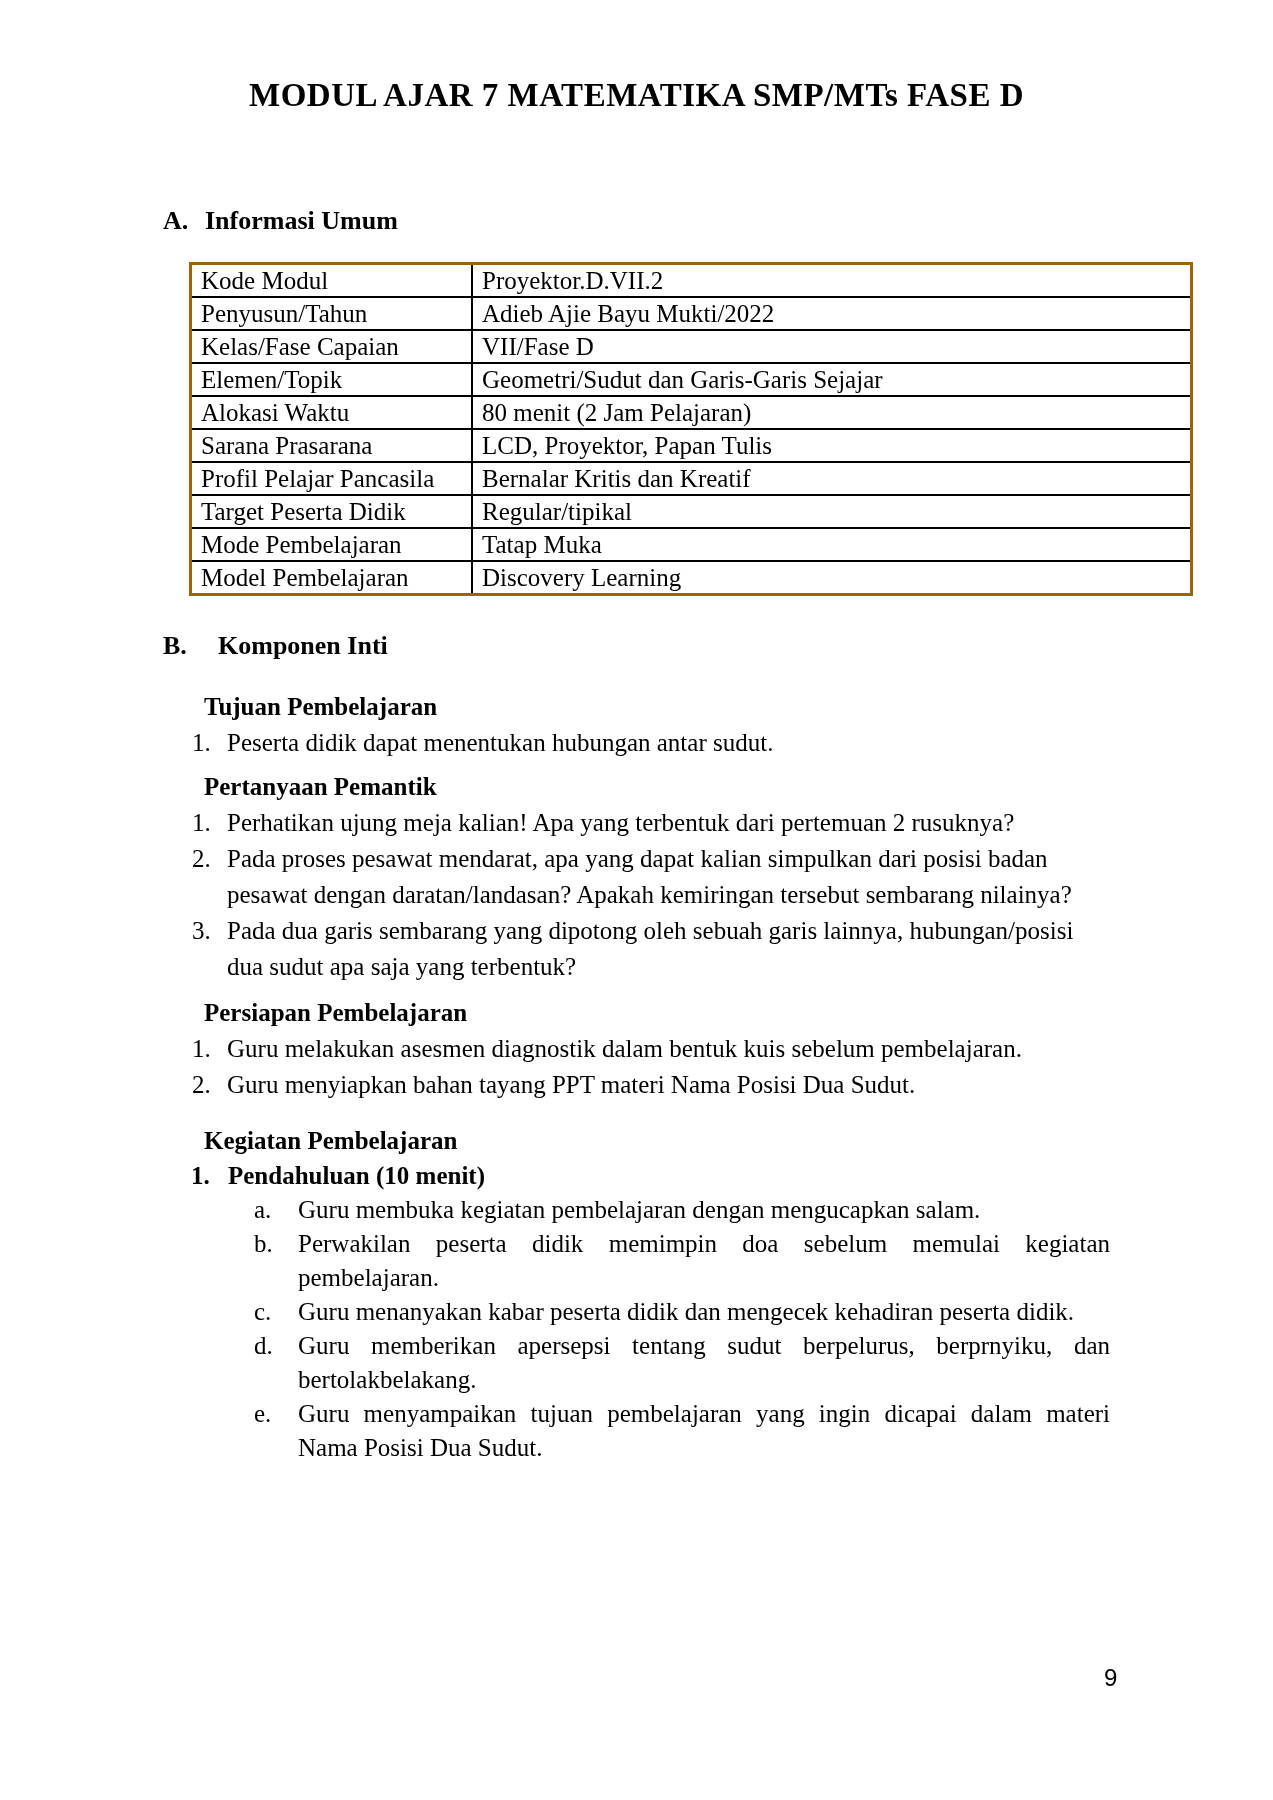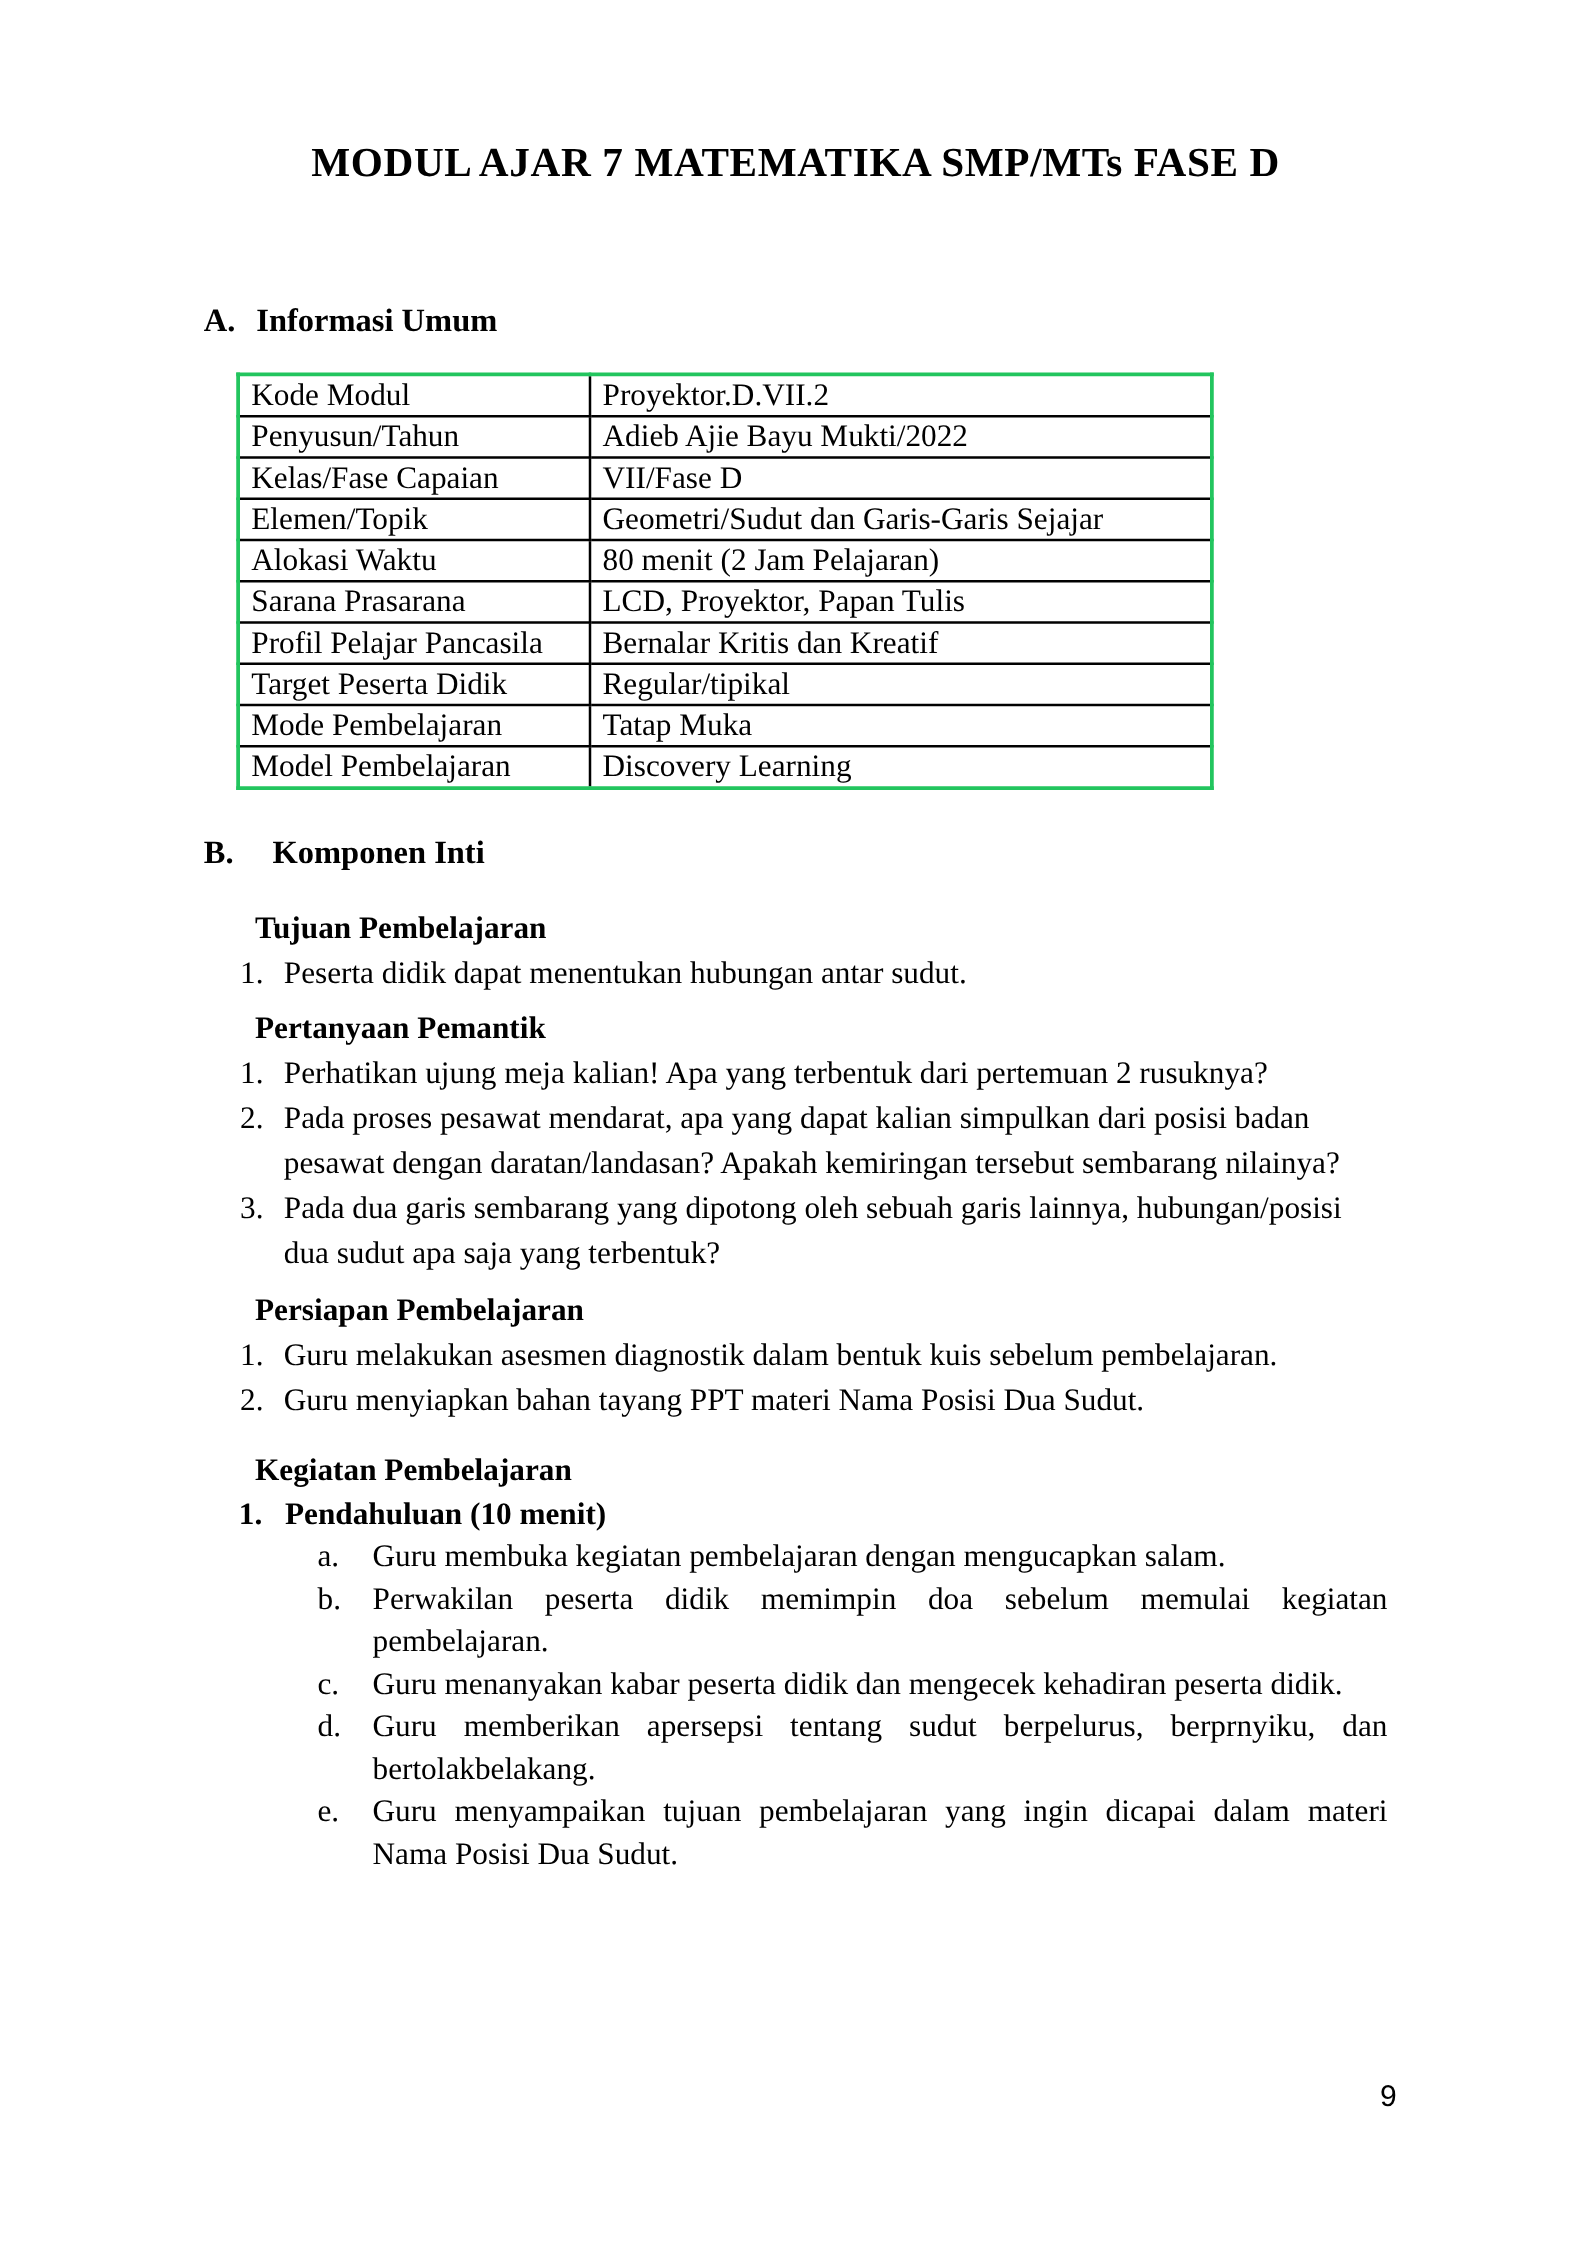--- a/index.html
+++ b/index.html
@@ -12,43 +12,43 @@
     width: 1273px;
     height: 1800px;
     background: #ffffff;
     color: #000000;
     font-family: "Liberation Serif", serif;
     font-size: 25px;
     overflow: hidden;
   }
   .doc-title {
     margin: 0;
-    padding-top: 110px;
+    padding-top: 74px;
     text-align: center;
     font-weight: bold;
     font-size: 33px;
     line-height: 42px;
     letter-spacing: 0.5px;
   }
   .sec-head {
     display: flex;
     font-weight: bold;
     font-size: 26px;
     line-height: 34px;
   }
   .sec-head .letter { width: 42px; flex: none; }
   .sec-head-a { margin: 88px 0 0 163px; }
   .sec-head-b { margin: 33px 0 0 163px; }
   .sec-head-b .letter { width: 55px; }
 
   table.info {
     border-collapse: collapse;
     margin: 24px 0 0 189px;
-    width: 782px;
-    border: 3px solid #22c55e;
+    width: 1004px;
+    border: 3px solid #a16207;
   }
   table.info td {
     border: 2px solid #000;
     height: 31px;
     padding: 0 4px 0 9px;
     font-size: 25px;
     line-height: 29px;
     vertical-align: middle;
     white-space: nowrap;
     overflow: hidden;

